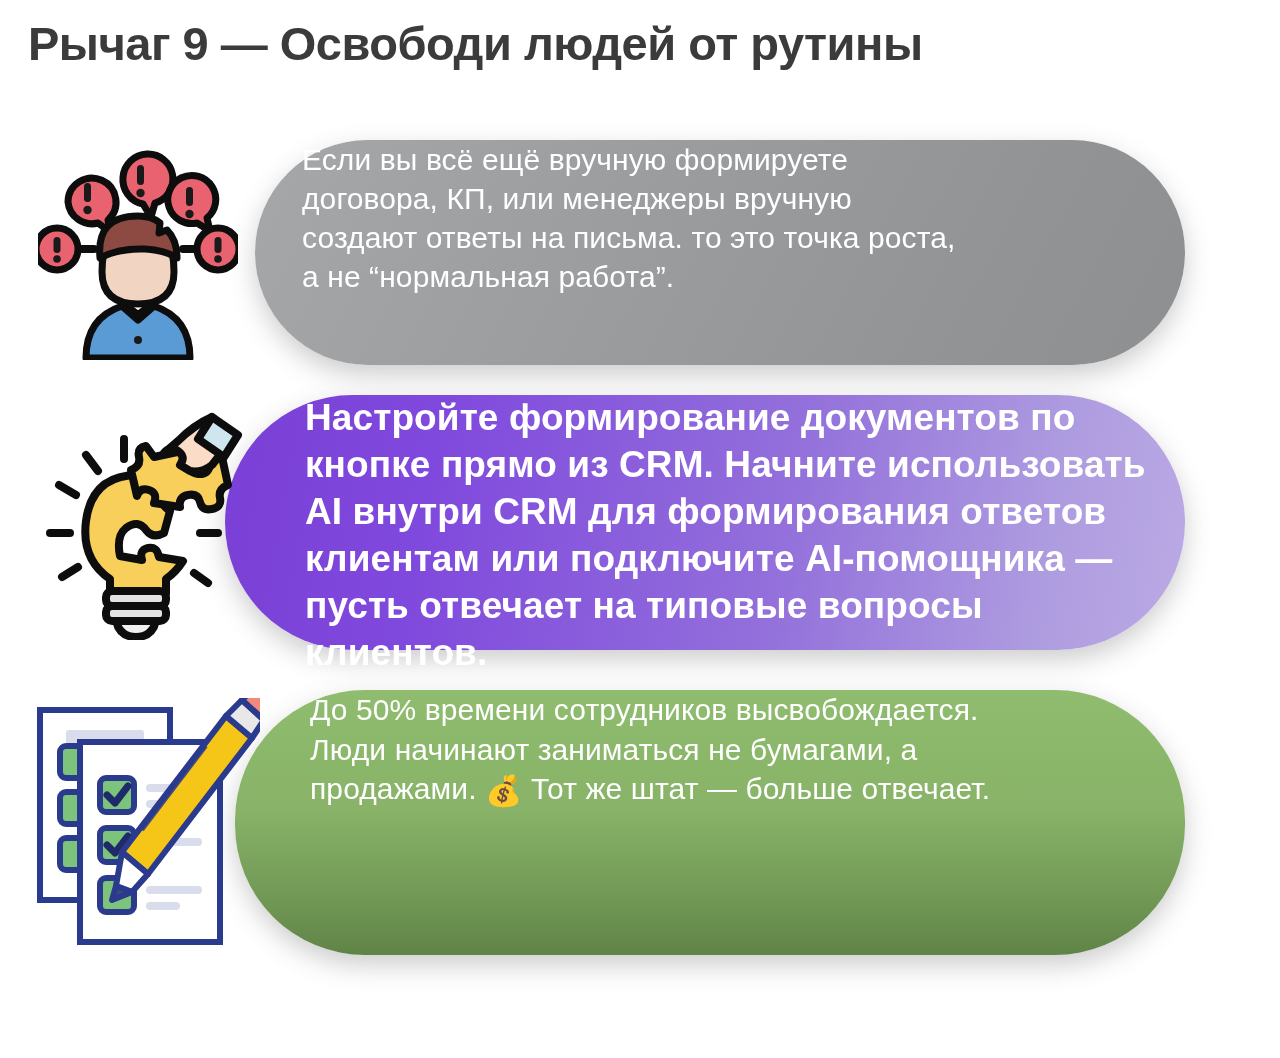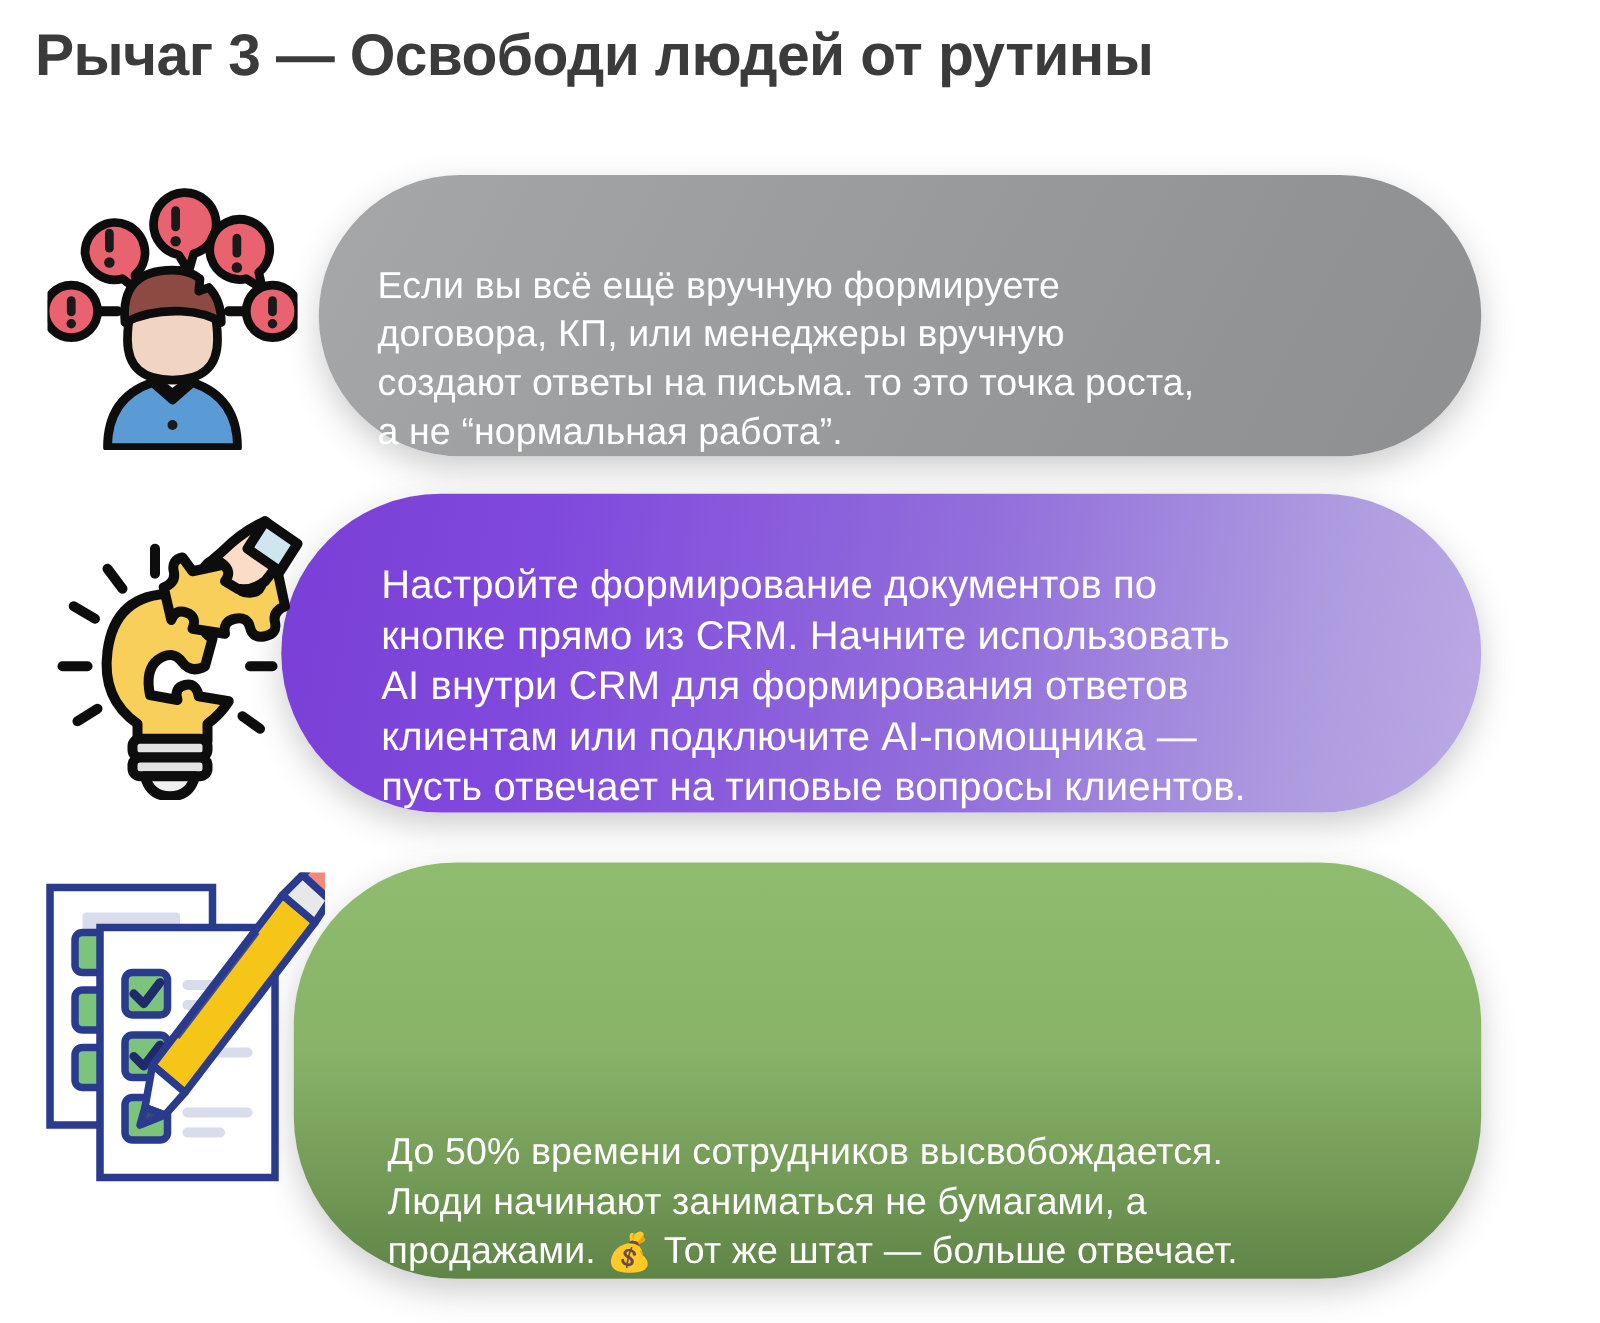--- a/index.html
+++ b/index.html
@@ -44,21 +44,21 @@
   .row-1 { top: 140px;  height: 225px; }
   .row-2 { top: 395px;  height: 255px; }
   .row-3 { top: 690px;  height: 265px; }
 
   
   .card {
     position: absolute;
     border-radius: 130px;
     box-sizing: border-box;
     display: flex;
-    align-items: flex-end;
+    align-items: flex-start;
     box-shadow: 0 10px 26px rgba(90, 90, 90, 0.30);
   }
   .card-text {
     color: #ffffff;
     font-size: 30px;
     line-height: 1.30;
     font-weight: normal;
     letter-spacing: 0.1px;
     white-space: pre-line;
   }
@@ -79,29 +79,30 @@
   .card-purple {
     left: 225px;
     top: 0;
     width: 960px;
     height: 255px;
     background: linear-gradient(100deg, #7a3fd6 0%, #8049dd 22%, #9370db 58%, #ae9ce0 85%, #bbaae4 100%);
   }
   .card-purple .card-text {
     padding-left: 80px;
     padding-right: 26px;
-    font-size: 32px;
+    font-size: 37px;
     line-height: 1.27;
+    font-weight: bold;
   }
 
   .card-green {
     left: 235px;
     top: 0;
     width: 950px;
-    height: 333px;
+    height: 265px;
     background: linear-gradient(180deg, #8fbc6e 0%, #88b368 45%, #6f9553 82%, #5f8447 100%);
   }
   .card-green .card-text {
     padding-left: 75px;
     padding-right: 14px;
     font-size: 30px;
     line-height: 1.32;
   }
 
   
@@ -118,21 +119,21 @@
   .emoji-money {
     font-size: 30px;
     vertical-align: -2px;
   }
 </style>
 </head>
 <body>
 
 <div class="page">
 
-  <div class="page-title">Рычаг 3 — Освободи людей от рутины</div>
+  <div class="page-title">Рычаг 9 — Освободи людей от рутины</div>
 
   <div class="row row-1">
 
     <div class="card card-gray">
       <div class="card-text">Если вы всё ещё вручную формируете
 договора, КП, или менеджеры вручную
 создают ответы на письма. то это точка роста,
 а не “нормальная работа”.</div>
     </div>
 

